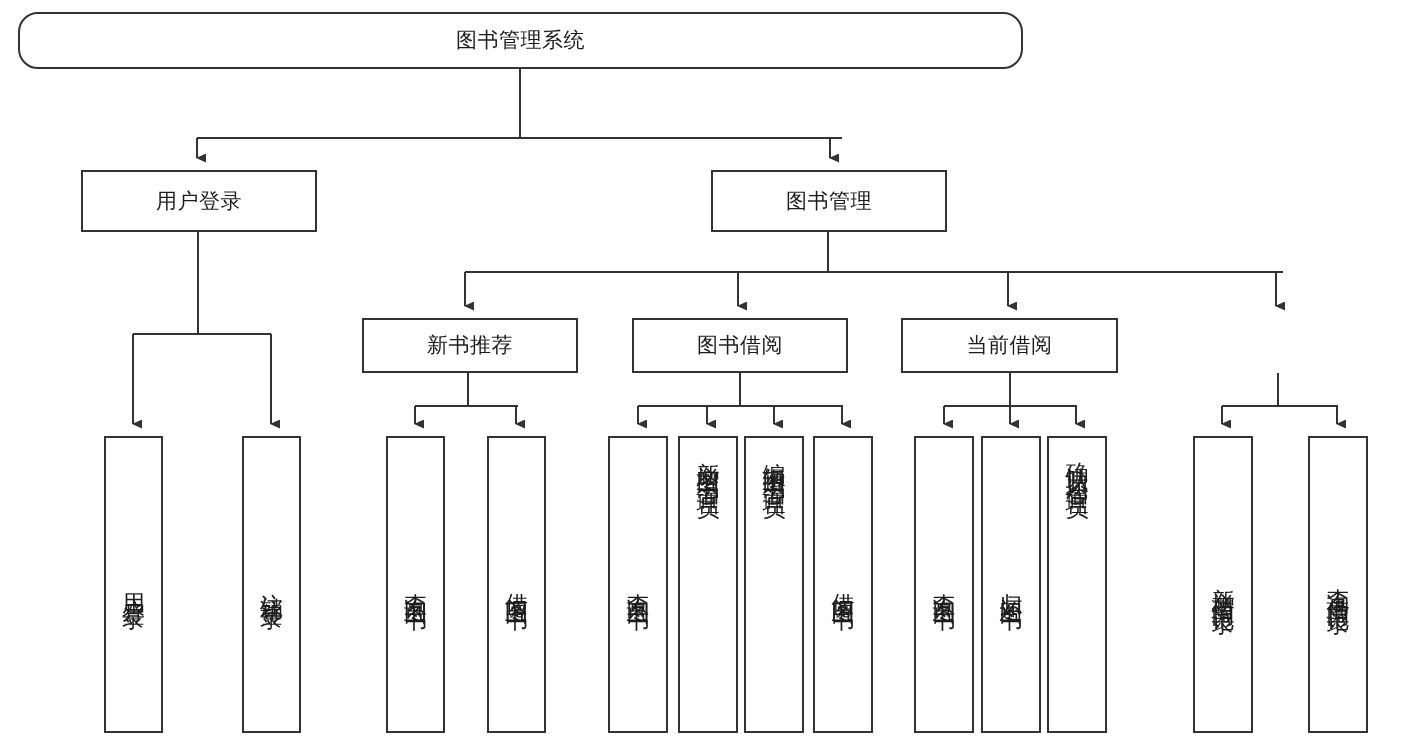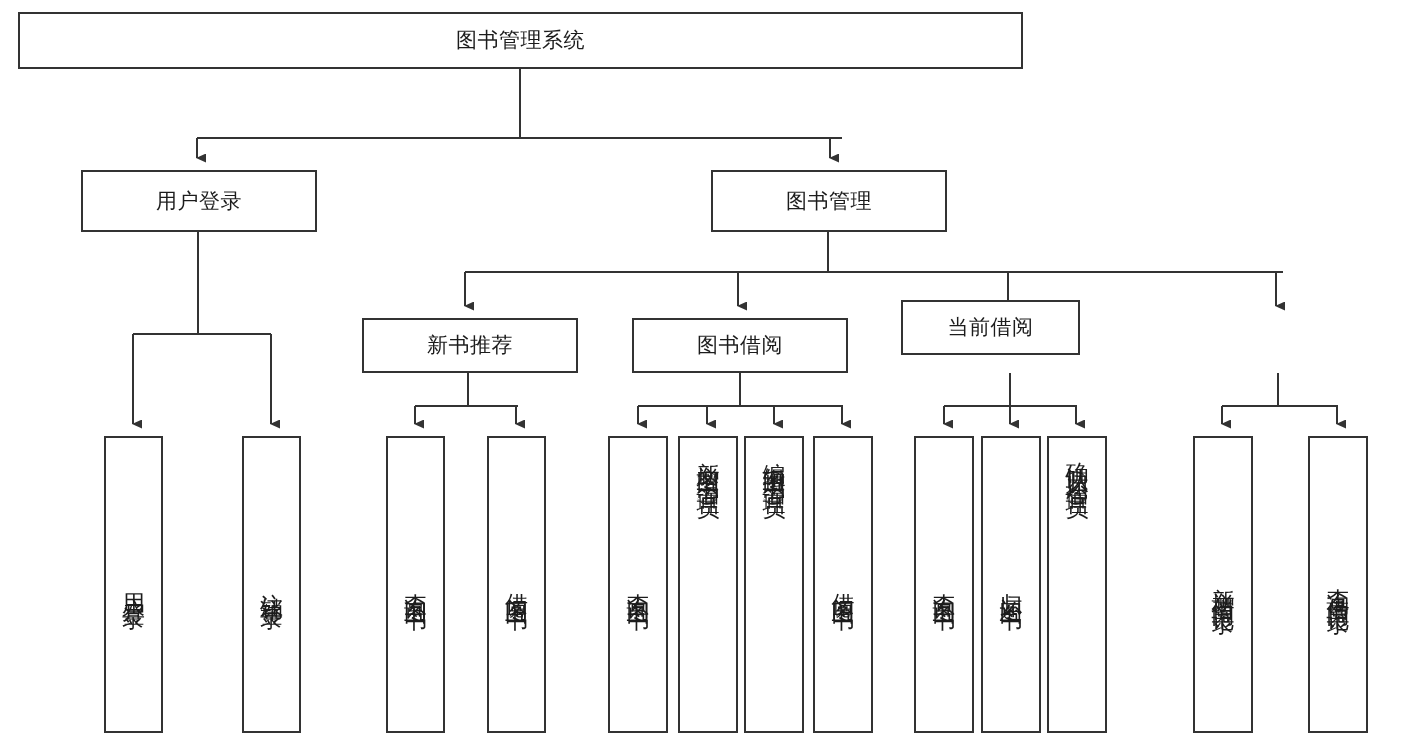--- a/index.html
+++ b/index.html
@@ -116,38 +116,38 @@
       <path d="M1010,406 L1010,424" marker-end="url(#arrowhead)"></path>
       <path d="M1076,406 L1076,424" marker-end="url(#arrowhead)"></path>
 
       <path d="M1278,373 L1278,406"></path>
       <path d="M1222,406 L1338,406"></path>
       <path d="M1222,406 L1222,424" marker-end="url(#arrowhead)"></path>
       <path d="M1337,406 L1337,424" marker-end="url(#arrowhead)"></path>
     </g>
   </svg>
 
-  <div class="node-box h-node" style="left:18px; top:12px; width:1005px; height:57px;">
+  <div class="node-box h-node" style="left:18px; top:12px; width:1005px; height:57px;border-radius:20px;">
     <span class="node-label">图书管理系统</span>
   </div>
 
   <div class="node-box h-node" style="left:81px; top:170px; width:236px; height:62px;">
     <span class="node-label">用户登录</span>
   </div>
   <div class="node-box h-node" style="left:711px; top:170px; width:236px; height:62px;">
     <span class="node-label">图书管理</span>
   </div>
 
   <div class="node-box h-node" style="left:362px; top:318px; width:216px; height:55px;">
     <span class="node-label">新书推荐</span>
   </div>
   <div class="node-box h-node" style="left:632px; top:318px; width:216px; height:55px;">
     <span class="node-label">图书借阅</span>
   </div>
-  <div class="node-box h-node" style="left:901px; top:300px; width:179px; height:55px;">
+  <div class="node-box h-node" style="left:901px; top:318px; width:217px; height:55px;">
     <span class="node-label">当前借阅</span>
   </div>
 
   <div class="node-box v-node" style="left:104px; top:436px; width:59px; height:297px;">
     <span class="node-label">用户登录</span>
   </div>
   <div class="node-box v-node" style="left:242px; top:436px; width:59px; height:297px;">
     <span class="node-label">注销登录</span>
   </div>
 

